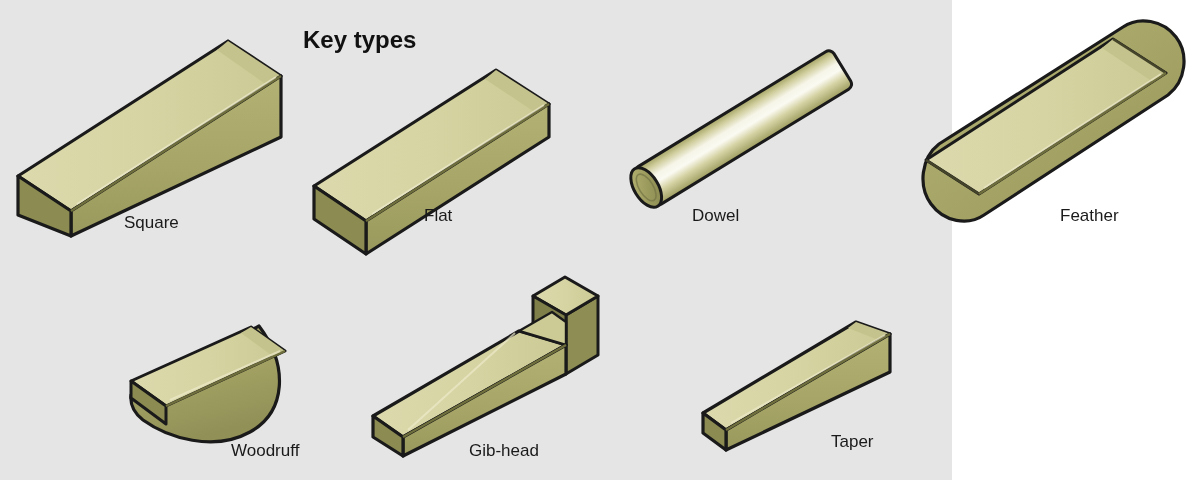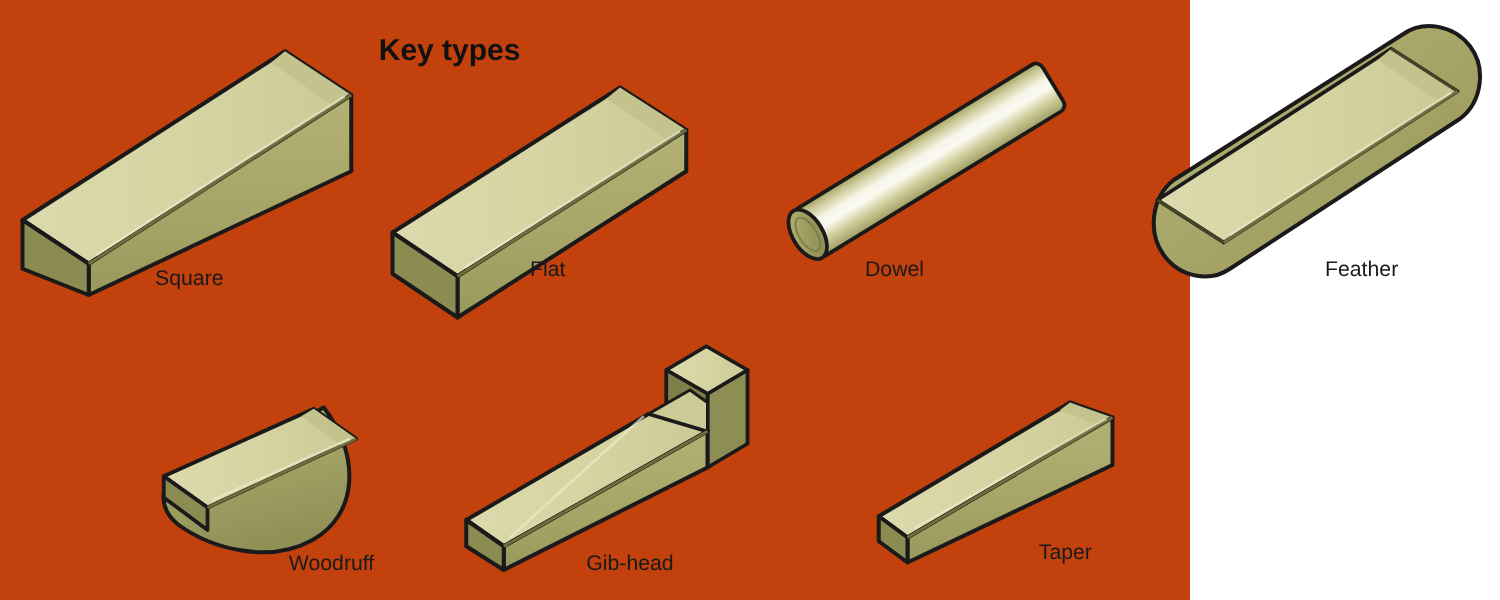--- a/index.html
+++ b/index.html
@@ -12,21 +12,21 @@
     width: 1200px;
     height: 480px;
     font-family: "Liberation Sans", sans-serif;
     overflow: hidden;
     position: relative;
   }
   #figure {
     position: relative;
     width: 952px;
     height: 480px;
-    background: #c2410c;
+    background: #e5e5e5;
   }
   #figure-svg {
     position: absolute;
     left: 0;
     top: 0;
     width: 1200px;
     height: 480px;
     display: block;
   }
   .fig-title {

